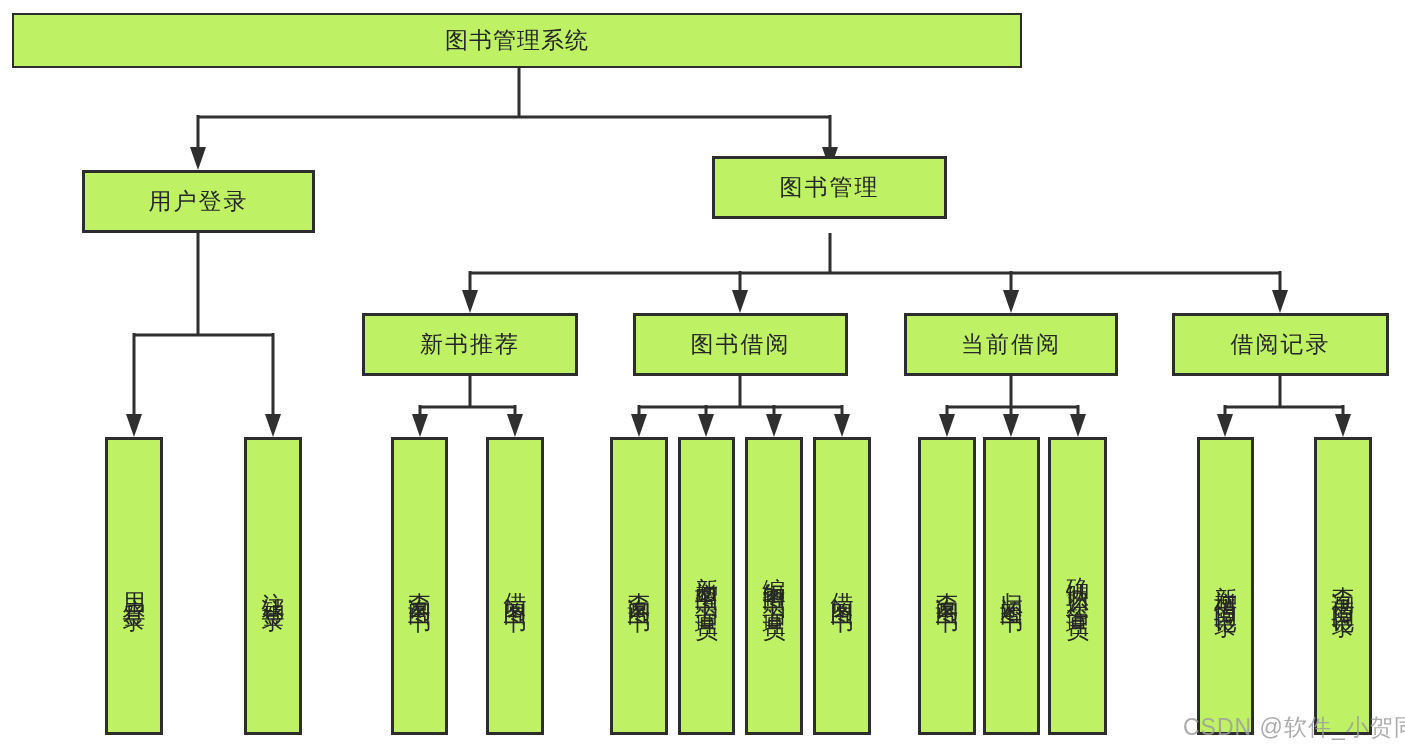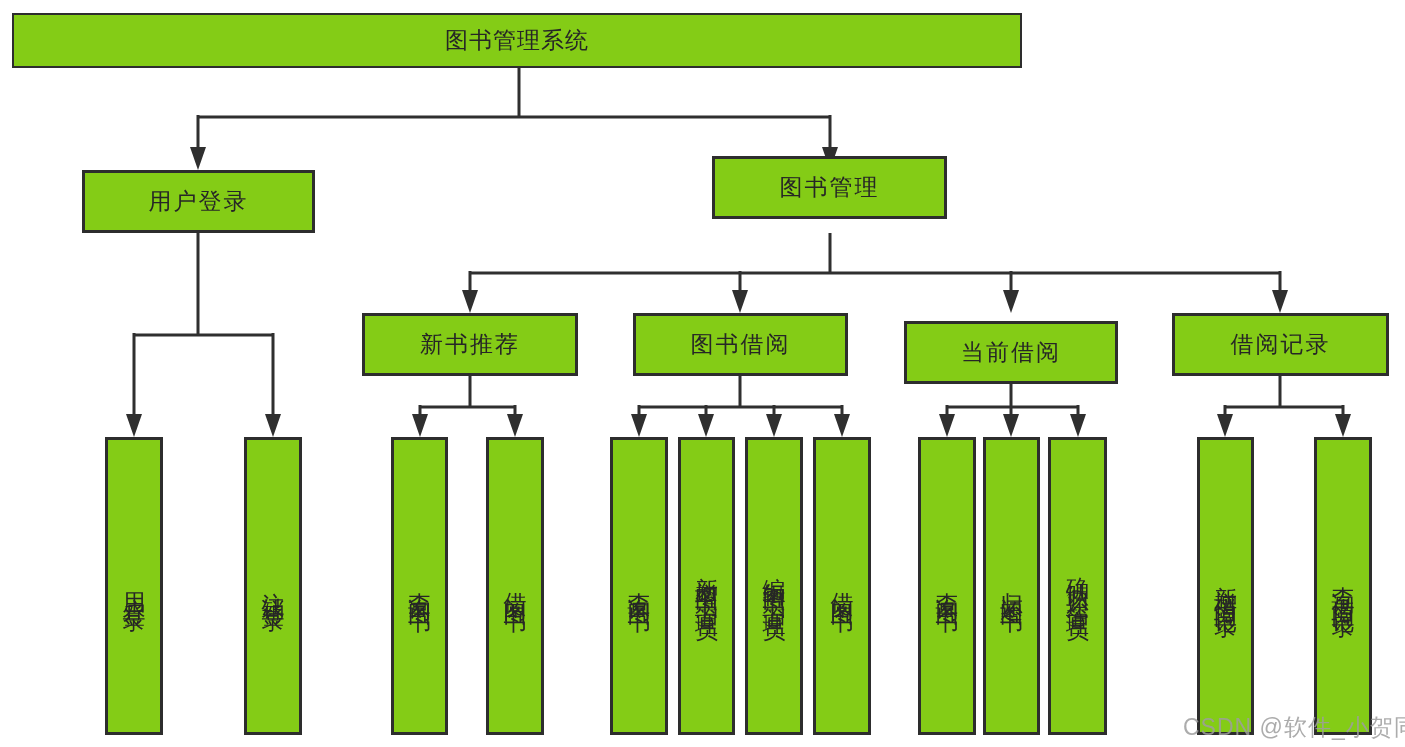--- a/index.html
+++ b/index.html
@@ -25,21 +25,21 @@
     stroke-width: 3;
     fill: none;
   }
   #connectors polygon {
     fill: #2f2f2f;
     stroke: none;
   }
   .node {
     position: absolute;
     box-sizing: border-box;
-    background: #84cc16;
+    background: #bef264;
     border: 3px solid #2d2d2d;
     display: flex;
     align-items: center;
     justify-content: center;
     color: #262626;
     font-size: 23px;
     letter-spacing: 2px;
     white-space: nowrap;
   }
   .node.root {
@@ -119,21 +119,21 @@
     </g>
   </svg>
 
   <div class="node root" style="left:12px; top:13px; width:1010px; height:55px;">图书管理系统</div>
 
   <div class="node" style="left:82px; top:170px; width:233px; height:63px;">用户登录</div>
   <div class="node" style="left:712px; top:156px; width:235px; height:63px;">图书管理</div>
 
   <div class="node" style="left:362px; top:313px; width:216px; height:63px;">新书推荐</div>
   <div class="node" style="left:633px; top:313px; width:215px; height:63px;">图书借阅</div>
-  <div class="node" style="left:904px; top:313px; width:214px; height:63px;margin-top:8px;">当前借阅</div>
+  <div class="node" style="left:904px; top:313px; width:214px; height:63px;">当前借阅</div>
   <div class="node" style="left:1172px; top:313px; width:217px; height:63px;">借阅记录</div>
 
   <div class="node leaf" style="left:105px; top:437px; width:58px; height:298px;">用户登录</div>
   <div class="node leaf" style="left:244px; top:437px; width:58px; height:298px;">注销登录</div>
 
   <div class="node leaf" style="left:391px; top:437px; width:57px; height:298px;">查询图书</div>
   <div class="node leaf" style="left:486px; top:437px; width:58px; height:298px;">借阅图书</div>
 
   <div class="node leaf" style="left:610px; top:437px; width:58px; height:298px;">查询图书</div>
   <div class="node leaf" style="left:678px; top:437px; width:57px; height:298px;">新增图书（管理员）</div>

